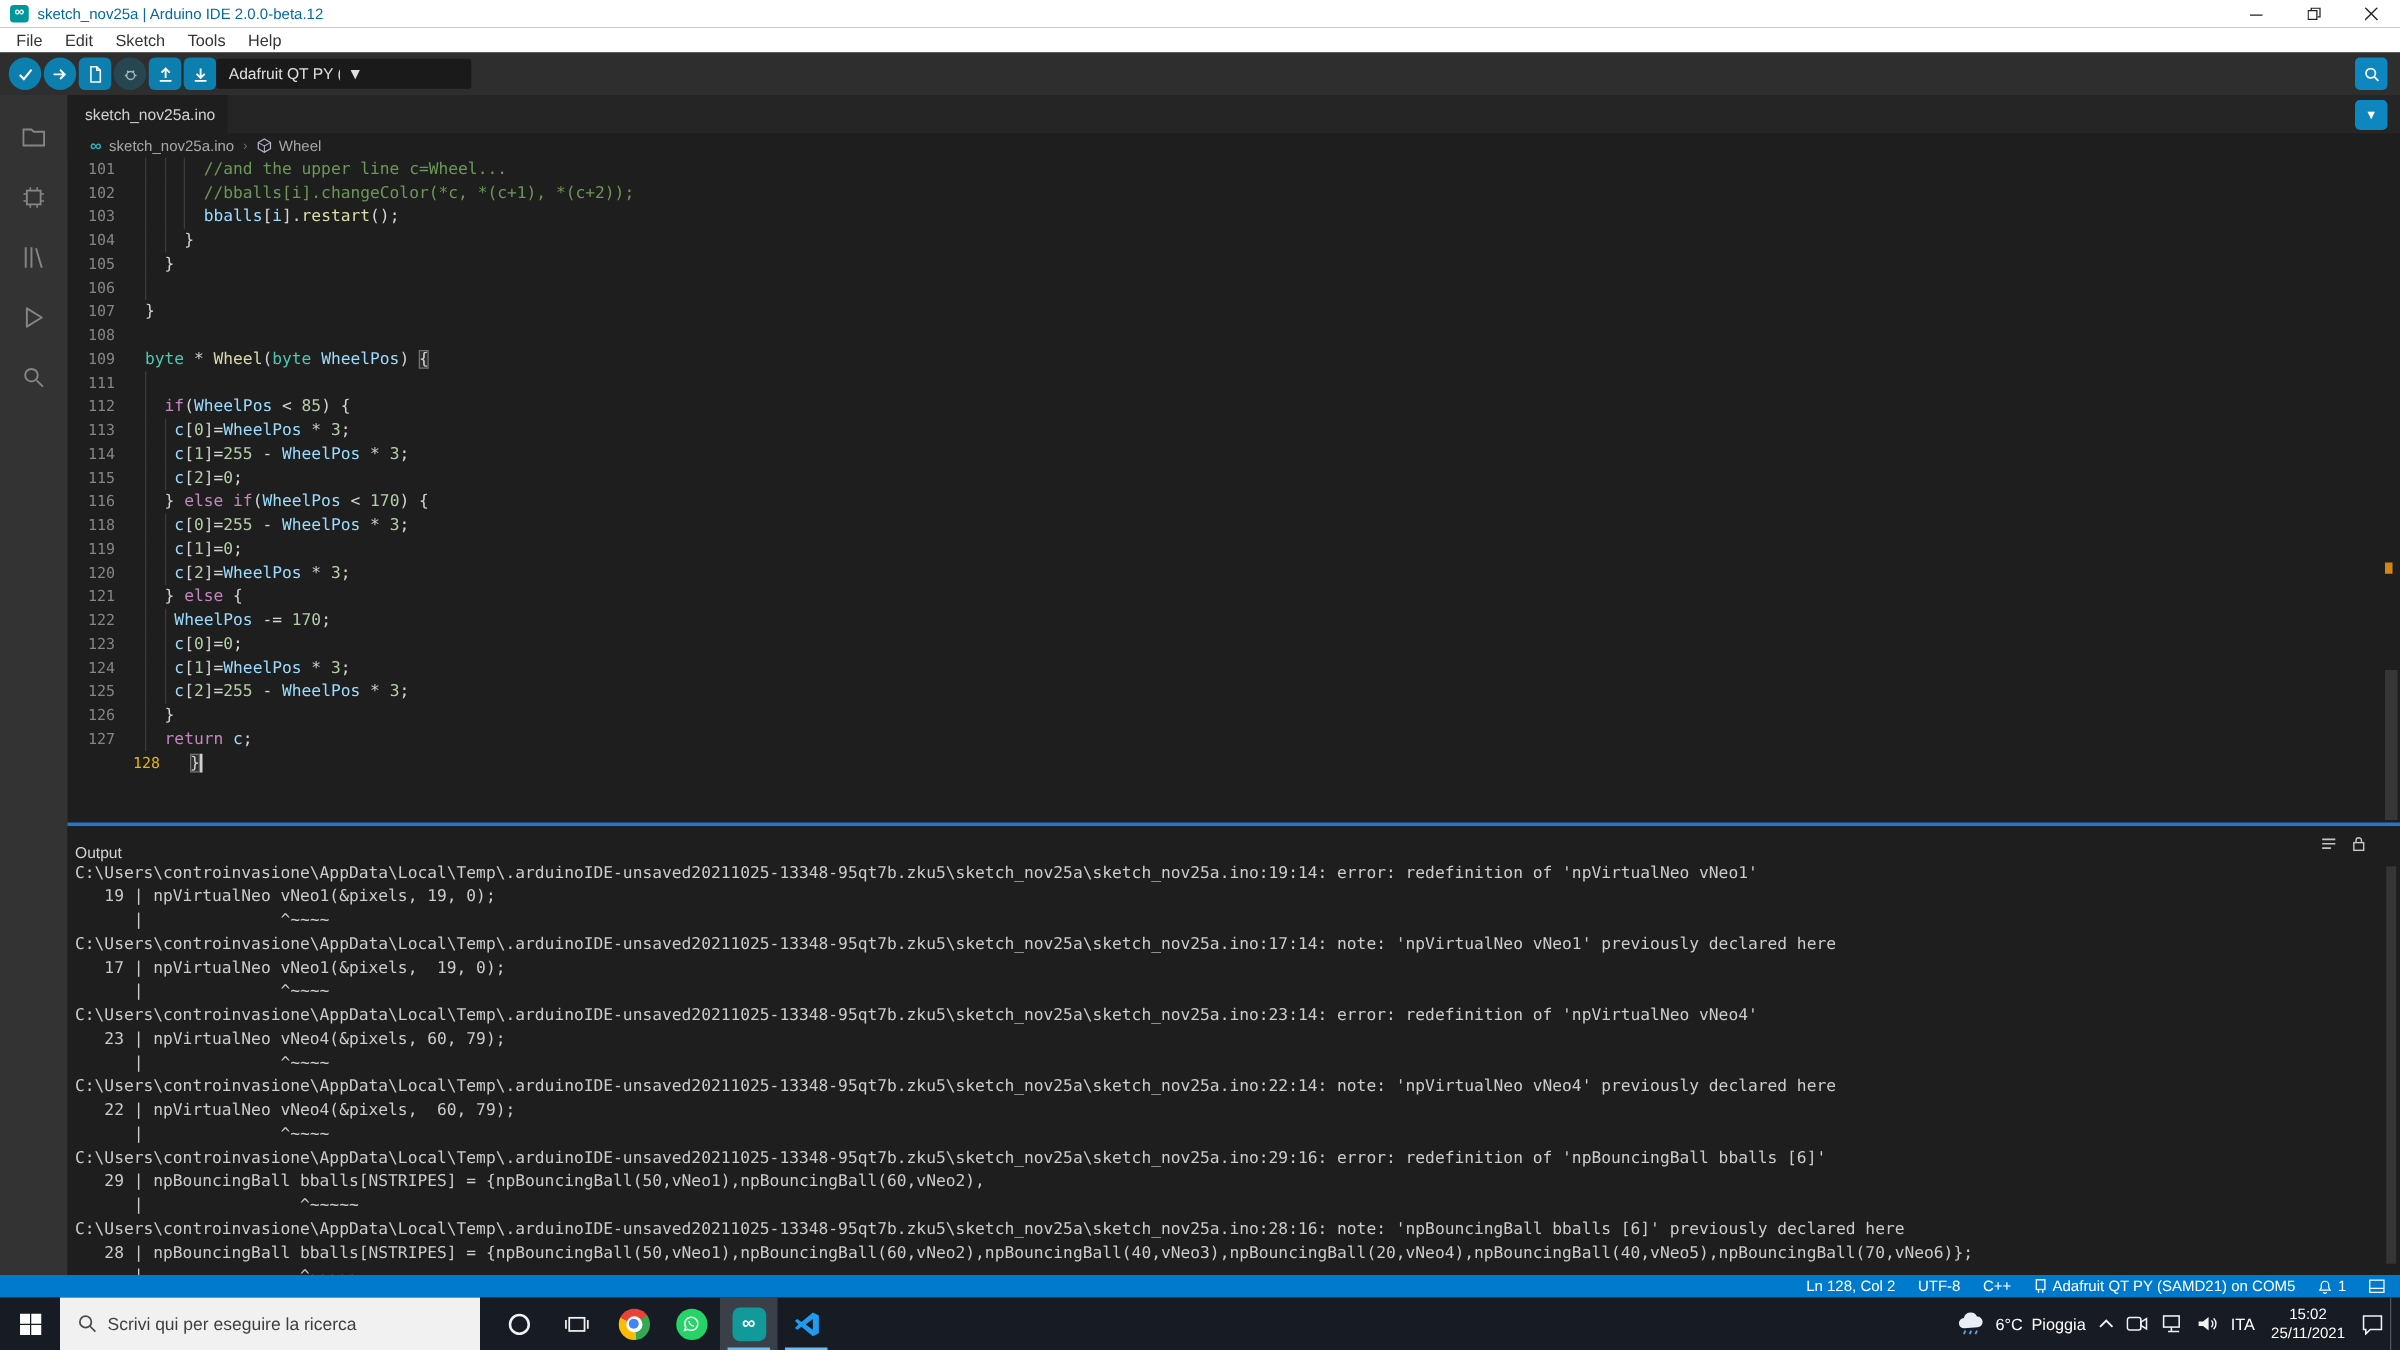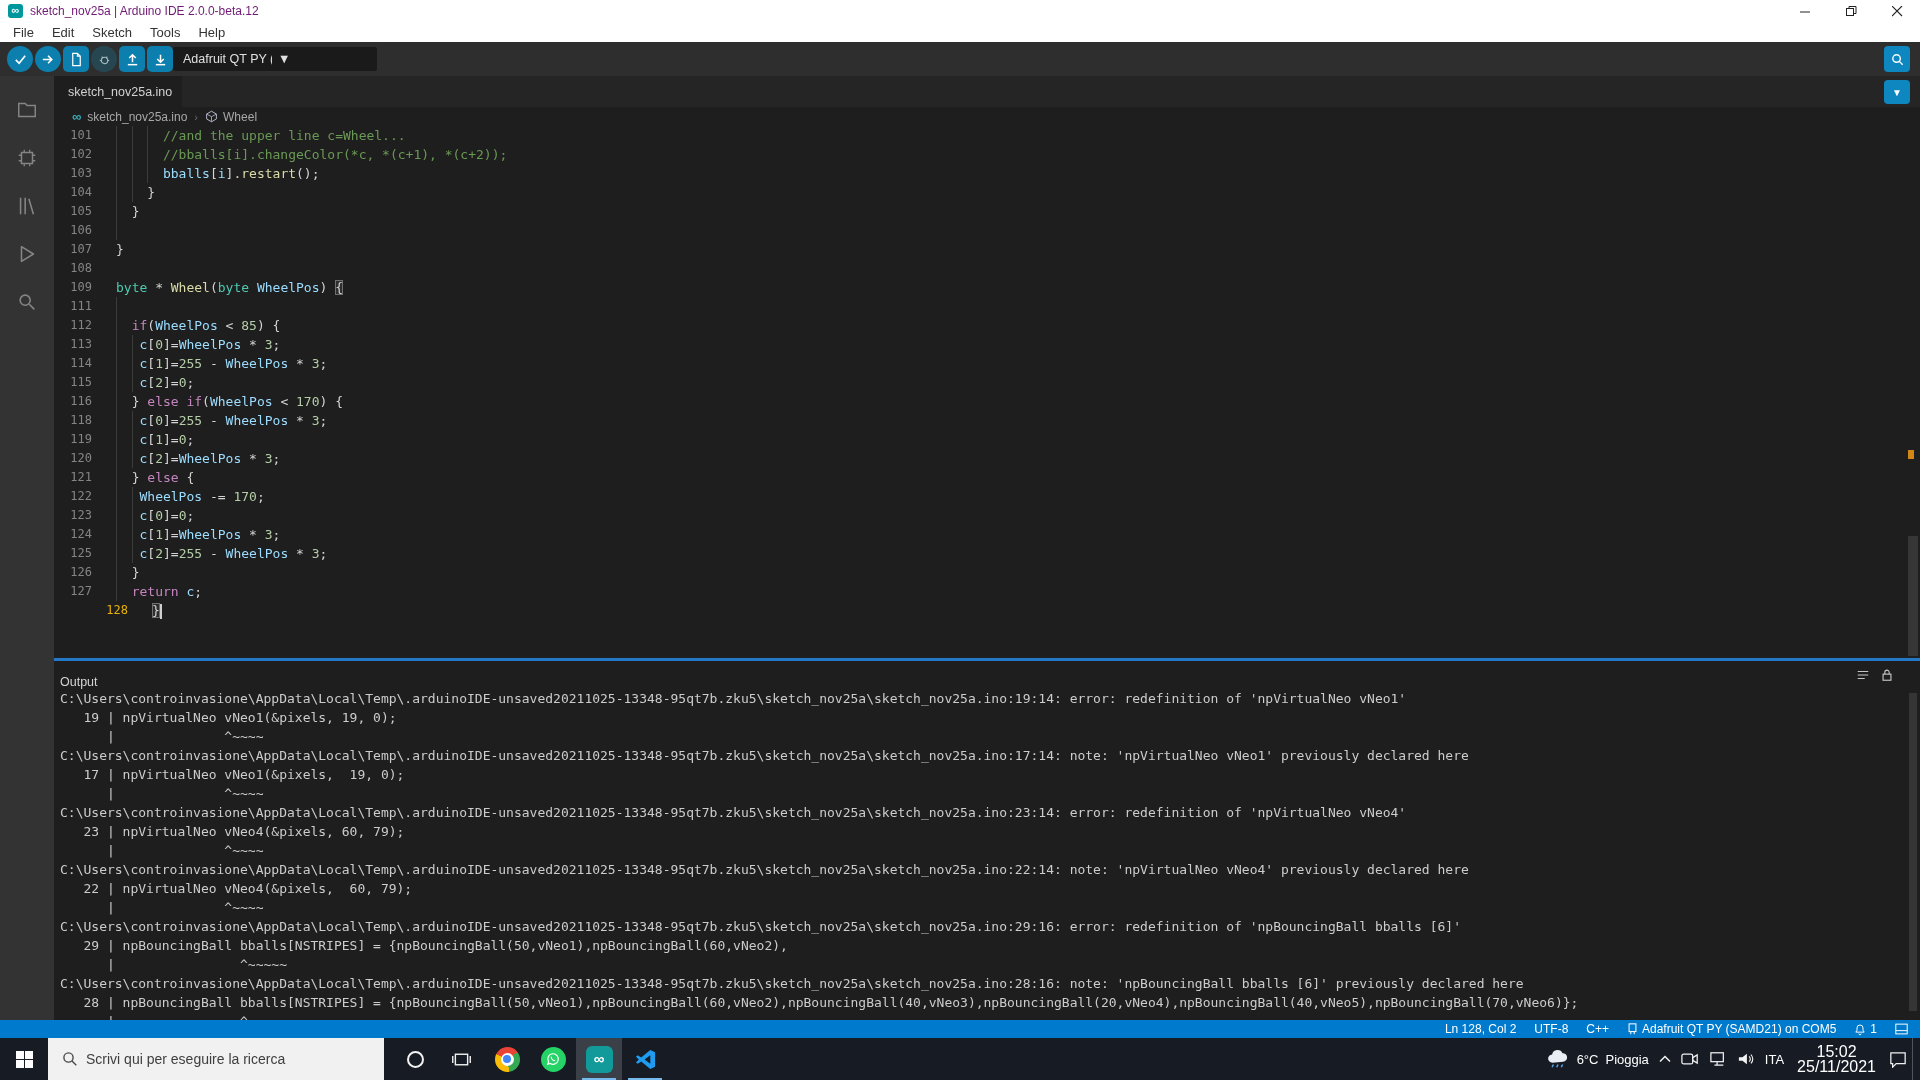--- a/index.html
+++ b/index.html
@@ -4,21 +4,21 @@
 <style>
   * { margin:0; padding:0; box-sizing:border-box; }
   html,body { width:1920px; height:1080px; overflow:hidden; background:#1e1e1e;
               font-family:"Liberation Sans", sans-serif; }
   #app { position:absolute; inset:0; }
 
   
   .titlebar { position:absolute; top:0; left:0; right:0; height:22px; background:#ffffff; }
   .app-icon { position:absolute; left:8px; top:4px; width:15px; height:14px; border-radius:3px;
               background:#00979C; color:#fff; font-size:11px; font-weight:bold; text-align:center; line-height:13px; }
-  .title-text { position:absolute; left:30px; top:4px; font-size:12px; color:#701a75; }
+  .title-text { position:absolute; left:30px; top:4px; font-size:12px; color:#0369a1; }
   .caption-btns { position:absolute; right:0; top:0; height:22px; display:flex; }
   .cap { width:46px; height:22px; display:flex; align-items:center; justify-content:center; }
   .menubar { position:absolute; top:22px; left:0; right:0; height:20px; background:#ffffff;
              display:flex; align-items:center; padding-left:4px; }
   .menu-item { padding:0 9px; font-size:13px; color:#333; }
 
   
   .toolbar { position:absolute; top:42px; left:0; right:0; height:34px; background:#2e2e2e; }
   .tbtn { position:absolute; top:46px; width:26px; height:26px; background:#0c7fae;
           display:flex; align-items:center; justify-content:center; }
@@ -97,21 +97,21 @@
   .arduino-tile { width:27px; height:27px; border-radius:6px; background:#12999a; color:#fff; font-weight:bold;
                   font-size:15px; text-align:center; line-height:25px; }
   .chrome-ball { width:25px; height:25px; border-radius:50%;
                  background:conic-gradient(from -65deg,#ea4335 0 33%,#34a853 0 66%,#fbbc05 0 100%); position:relative; }
   .chrome-ball::before { content:""; position:absolute; inset:6px; border-radius:50%; background:#fff; }
   .chrome-ball::after { content:""; position:absolute; inset:8.5px; border-radius:50%; background:#4285f4; }
   .wa-ball { width:25px; height:25px; border-radius:50%; background:#25d366; display:flex; align-items:center; justify-content:center; }
   .tray { margin-left:auto; display:flex; align-items:center; height:42px; color:#fff; }
   .tray-item { display:flex; align-items:center; justify-content:center; height:42px; padding:0 5px; }
   .tray-text { font-size:13px; color:#fff; }
-  .clock { text-align:center; font-size:16px; line-height:15px; padding:0 8px; }
+  .clock { text-align:center; font-size:12px; line-height:15px; padding:0 8px; }
   .show-desktop { width:8px; height:42px; border-left:1px solid rgba(255,255,255,.25); }
 </style>
 </head>
 <body>
 
 <div id="app">
 
   <div class="titlebar">
     <div class="app-icon">∞</div>
     <div class="title-text">sketch_nov25a | Arduino IDE 2.0.0-beta.12</div>

